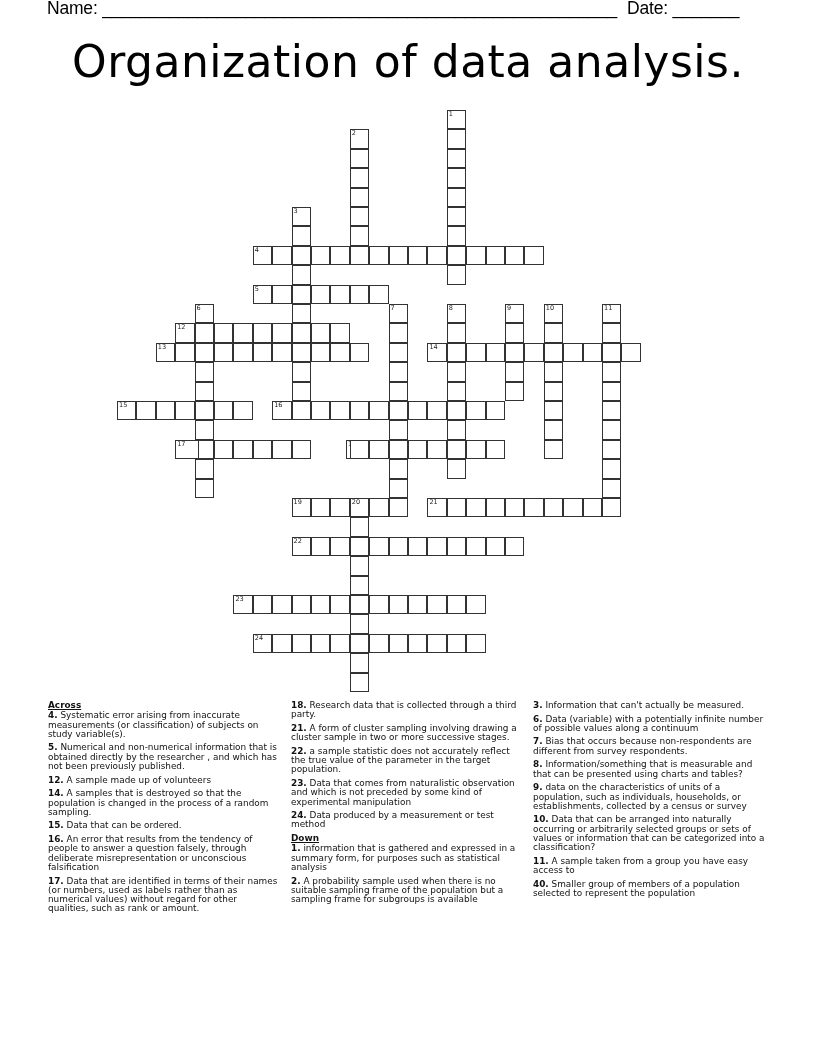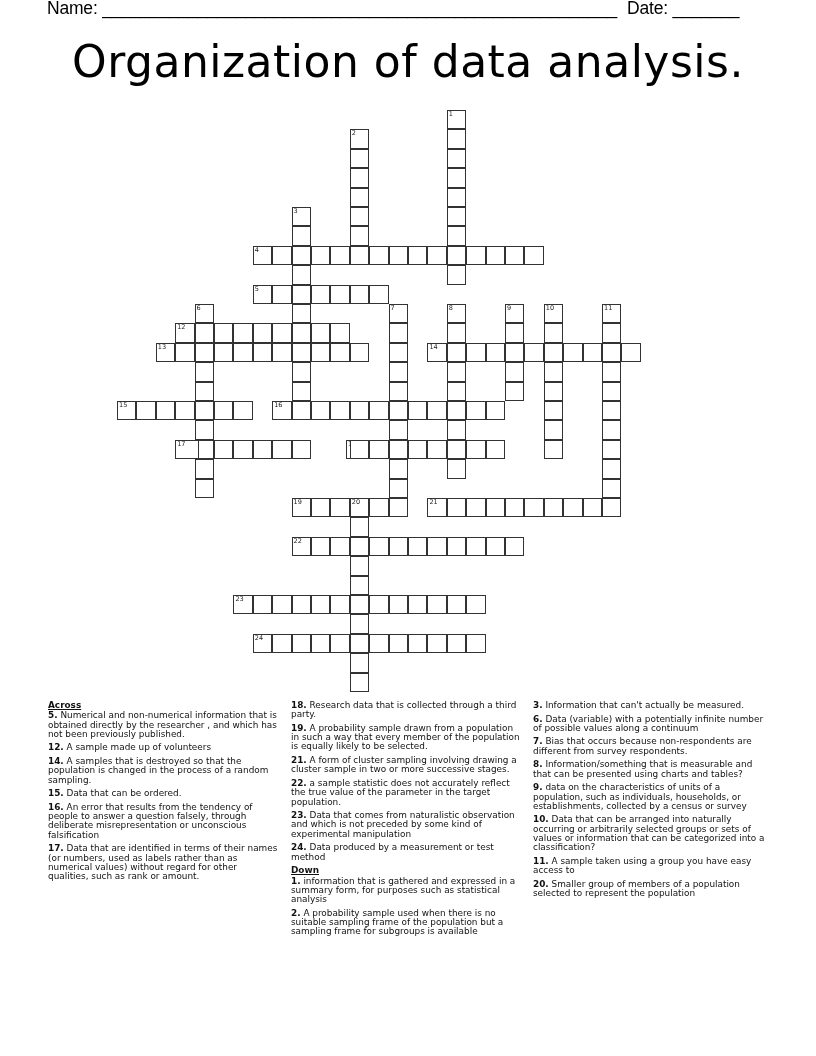--- a/index.html
+++ b/index.html
@@ -279,42 +279,42 @@
     <div class="cell" style="left: 369.2px; top: 633.8px;"></div>
     <div class="cell" style="left: 388.6px; top: 633.8px;"></div>
     <div class="cell" style="left: 408px; top: 633.8px;"></div>
     <div class="cell" style="left: 427.4px; top: 633.8px;"></div>
     <div class="cell" style="left: 446.8px; top: 633.8px;"></div>
     <div class="cell" style="left: 466.2px; top: 633.8px;"></div>
   </div>
 
 <div class="clues col1">
   <div class="sect">Across</div>
+  <div class="clue"><b>4.</b> <span>Systematic error arising from inaccurate measurements (or classification) of subjects on study variable(s).</span></div>
   <div class="clue"><b>5.</b> <span>Numerical and non-numerical information that is obtained directly by the researcher , and which has not been previously published.</span></div>
   <div class="clue"><b>12.</b> <span>A sample made up of volunteers</span></div>
   <div class="clue"><b>14.</b> <span>A samples that is destroyed so that the population is changed in the process of a random sampling.</span></div>
   <div class="clue"><b>15.</b> <span>Data that can be ordered.</span></div>
   <div class="clue"><b>16.</b> <span>An error that results from the tendency of people to answer a question falsely, through deliberate misrepresentation or unconscious falsification</span></div>
   <div class="clue"><b>17.</b> <span>Data that are identified in terms of their names (or numbers, used as labels rather than as numerical values) without regard for other qualities, such as rank or amount.</span></div>
 </div>
 
 <div class="clues col2">
   <div class="clue"><b>18.</b> <span>Research data that is collected through a third party.</span></div>
-  <div class="clue"><b>19.</b> <span>A probability sample drawn from a population in such a way that every member of the population is equally likely to be selected.</span></div>
   <div class="clue"><b>21.</b> <span>A form of cluster sampling involving drawing a cluster sample in two or more successive stages.</span></div>
   <div class="clue"><b>22.</b> <span>a sample statistic does not accurately reflect the true value of the parameter in the target population.</span></div>
   <div class="clue"><b>23.</b> <span>Data that comes from naturalistic observation and which is not preceded by some kind of experimental manipulation</span></div>
   <div class="clue"><b>24.</b> <span>Data produced by a measurement or test method</span></div>
   <div class="sect">Down</div>
   <div class="clue"><b>1.</b> <span>information that is gathered and expressed in a summary form, for purposes such as statistical analysis</span></div>
   <div class="clue"><b>2.</b> <span>A probability sample used when there is no suitable sampling frame of the population but a sampling frame for subgroups is available</span></div>
 </div>
 
 <div class="clues col3">
   <div class="clue"><b>3.</b> <span>Information that can't actually be measured.</span></div>
   <div class="clue"><b>6.</b> <span>Data (variable) with a potentially infinite number of possible values along a continuum</span></div>
   <div class="clue"><b>7.</b> <span>Bias that occurs because non-respondents are different from survey respondents.</span></div>
   <div class="clue"><b>8.</b> <span>Information/something that is measurable and that can be presented using charts and tables?</span></div>
   <div class="clue"><b>9.</b> <span>data on the characteristics of units of a population, such as individuals, households, or establishments, collected by a census or survey</span></div>
   <div class="clue"><b>10.</b> <span>Data that can be arranged into naturally occurring or arbitrarily selected groups or sets of values or information that can be categorized into a classification?</span></div>
-  <div class="clue"><b>11.</b> <span>A sample taken using a group you have easy access to</span></div>
-  <div class="clue"><b>20.</b> <span>Smaller group of members of a population selected to represent the population</span></div>
+  <div class="clue"><b>11.</b> <span>A sample taken from a group you have easy access to</span></div>
+  <div class="clue"><b>40.</b> <span>Smaller group of members of a population selected to represent the population</span></div>
 </div>
 
 </body></html>

